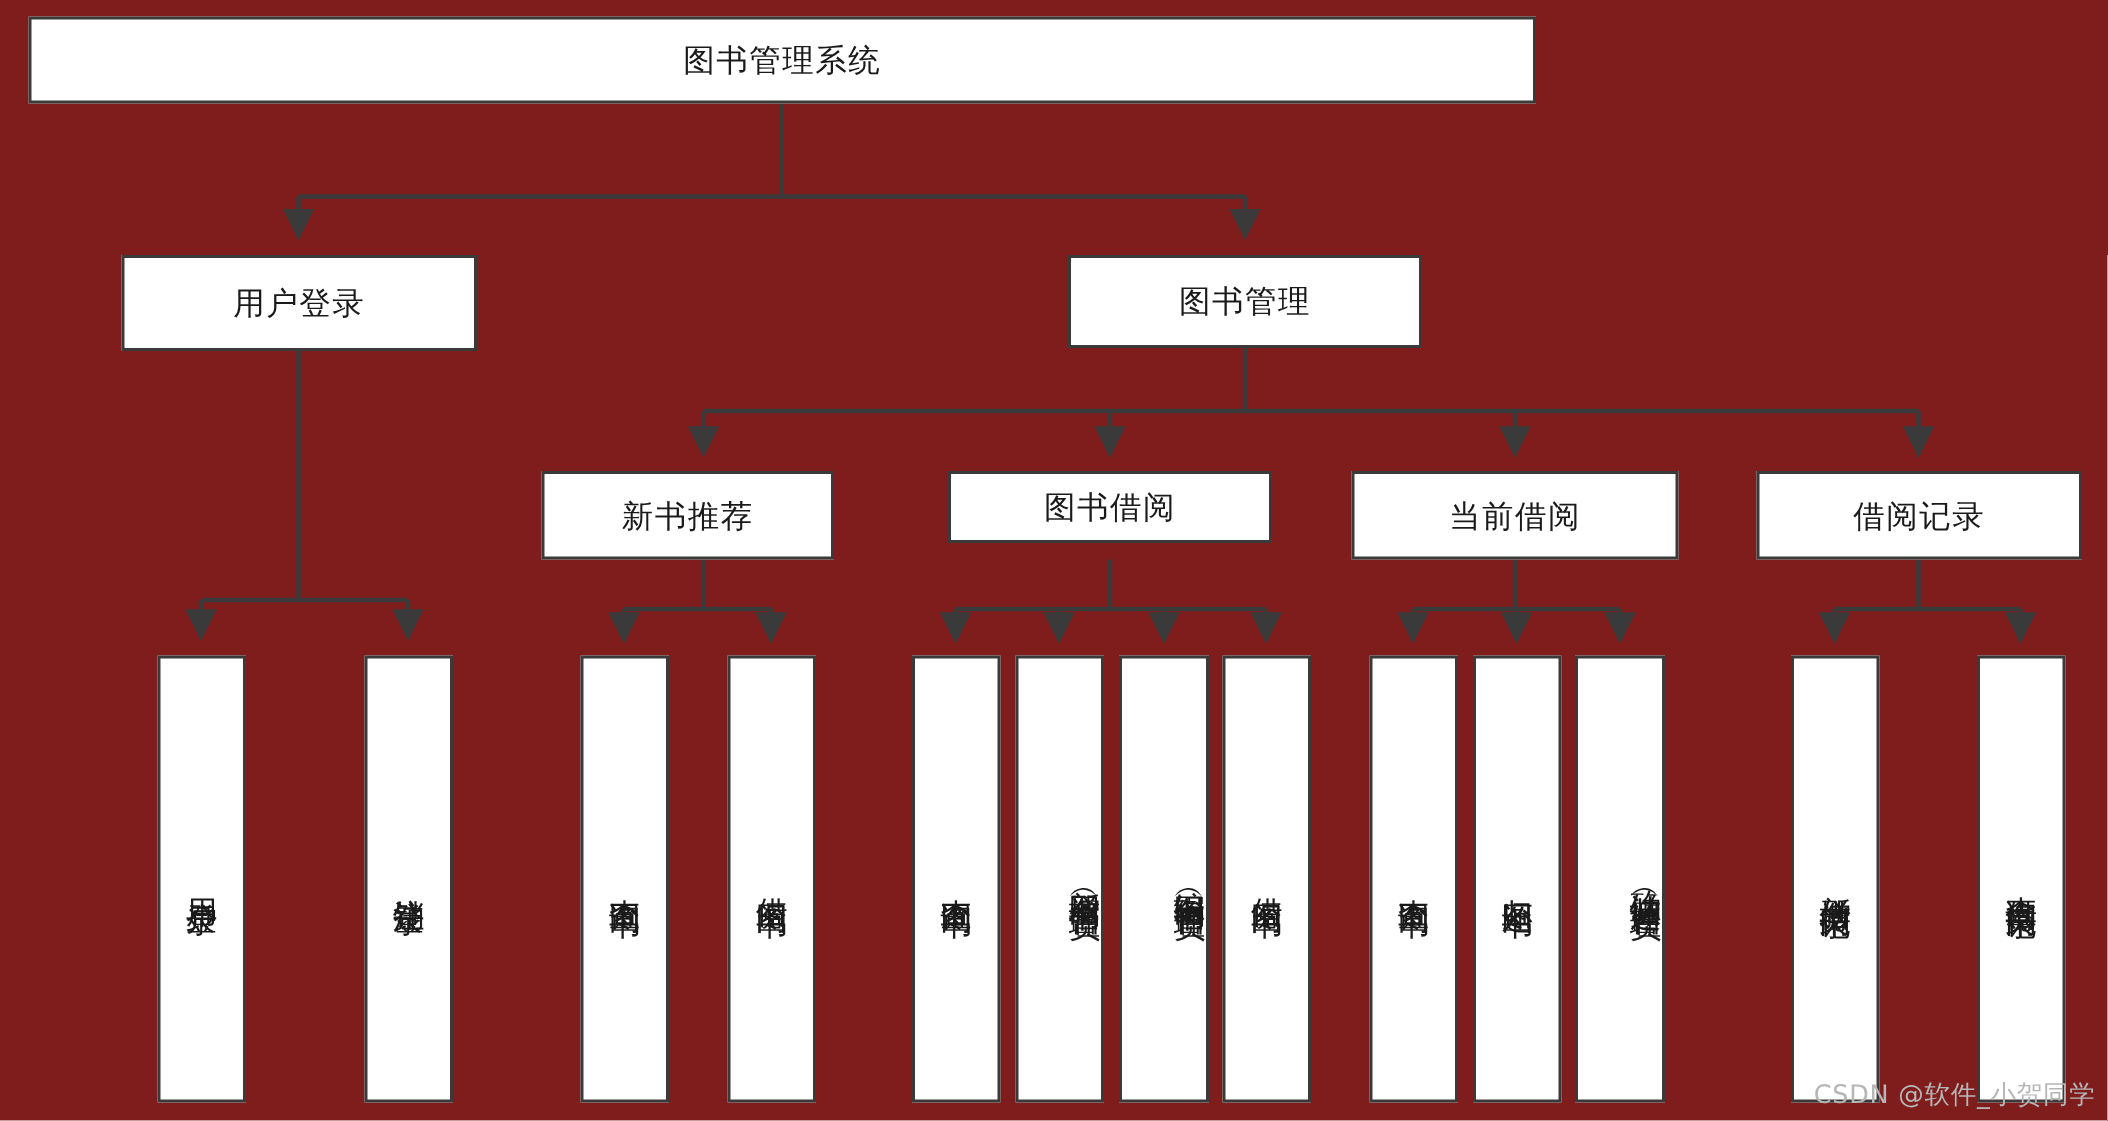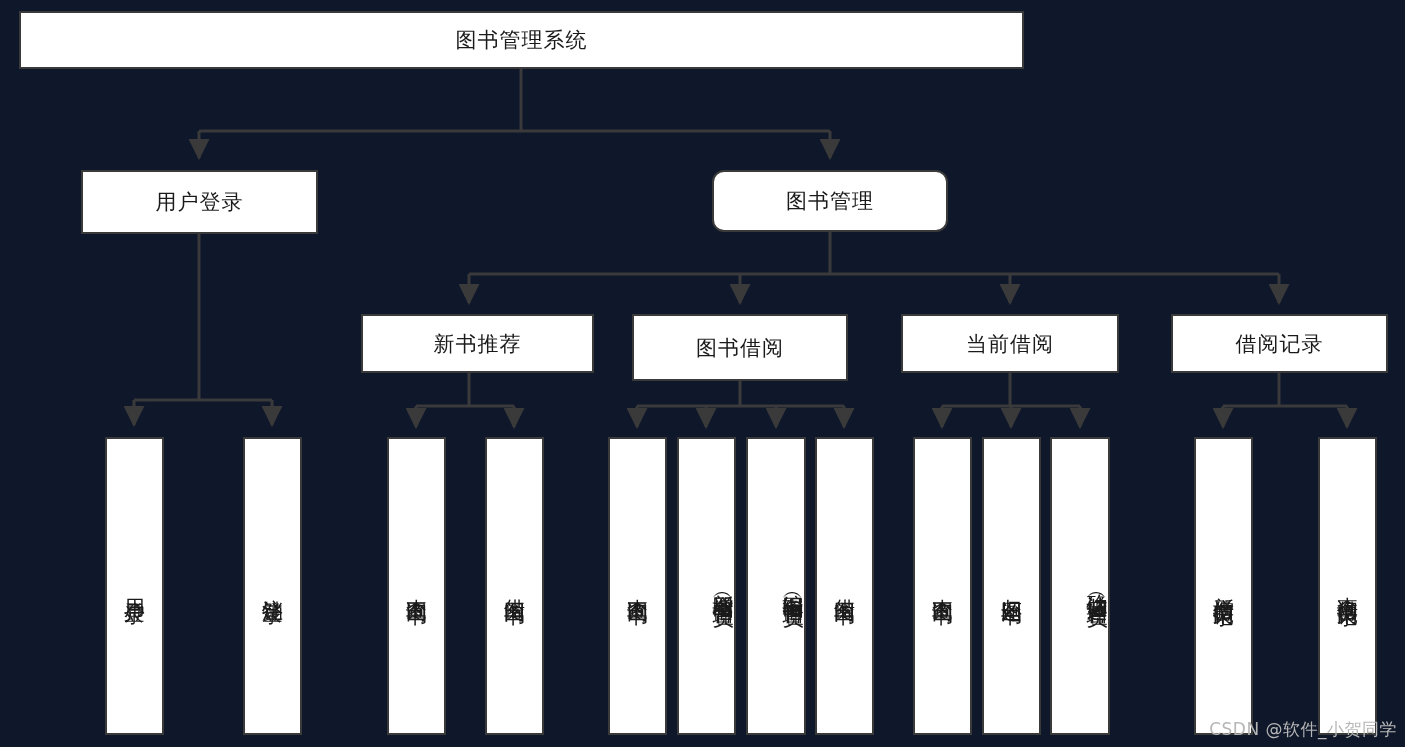--- a/index.html
+++ b/index.html
@@ -4,21 +4,21 @@
 <style>
   html, body {
     margin: 0;
     padding: 0;
     background: #ffffff;
   }
   #canvas {
     position: relative;
     width: 1405px;
     height: 747px;
-    background: #0f172a;
+    background: #7f1d1d;
     font-family: "DejaVu Sans", "Liberation Sans", sans-serif;
     overflow: hidden;
   }
   #edges {
     position: absolute;
     left: 0;
     top: 0;
     width: 1405px;
     height: 747px;
     pointer-events: none;
@@ -115,28 +115,28 @@
     </g>
   </svg>
 
   <div class="node node-h" style="left:19px; top:11px; width:1005px; height:58px;">
     <span>图书管理系统</span>
   </div>
 
   <div class="node node-h" style="left:81px; top:170px; width:237px; height:64px;">
     <span>用户登录</span>
   </div>
-  <div class="node node-h" style="left:712px; top:170px; width:236px; height:62px;border-radius:12px;">
+  <div class="node node-h" style="left:712px; top:170px; width:236px; height:62px;">
     <span>图书管理</span>
   </div>
 
-  <div class="node node-h" style="left:361px; top:314px; width:233px; height:59px;">
+  <div class="node node-h" style="left:361px; top:314px; width:195px; height:59px;">
     <span>新书推荐</span>
   </div>
-  <div class="node node-h" style="left:632px; top:314px; width:216px; height:67px;">
+  <div class="node node-h" style="left:632px; top:314px; width:216px; height:48px;">
     <span>图书借阅</span>
   </div>
   <div class="node node-h" style="left:901px; top:314px; width:218px; height:59px;justify-content:center;">
     <span>当前借阅</span>
   </div>
   <div class="node node-h" style="left:1171px; top:314px; width:217px; height:59px;">
     <span>借阅记录</span>
   </div>
 
   <div class="node node-v" style="left:105px; top:437px; width:59px; height:298px;">

